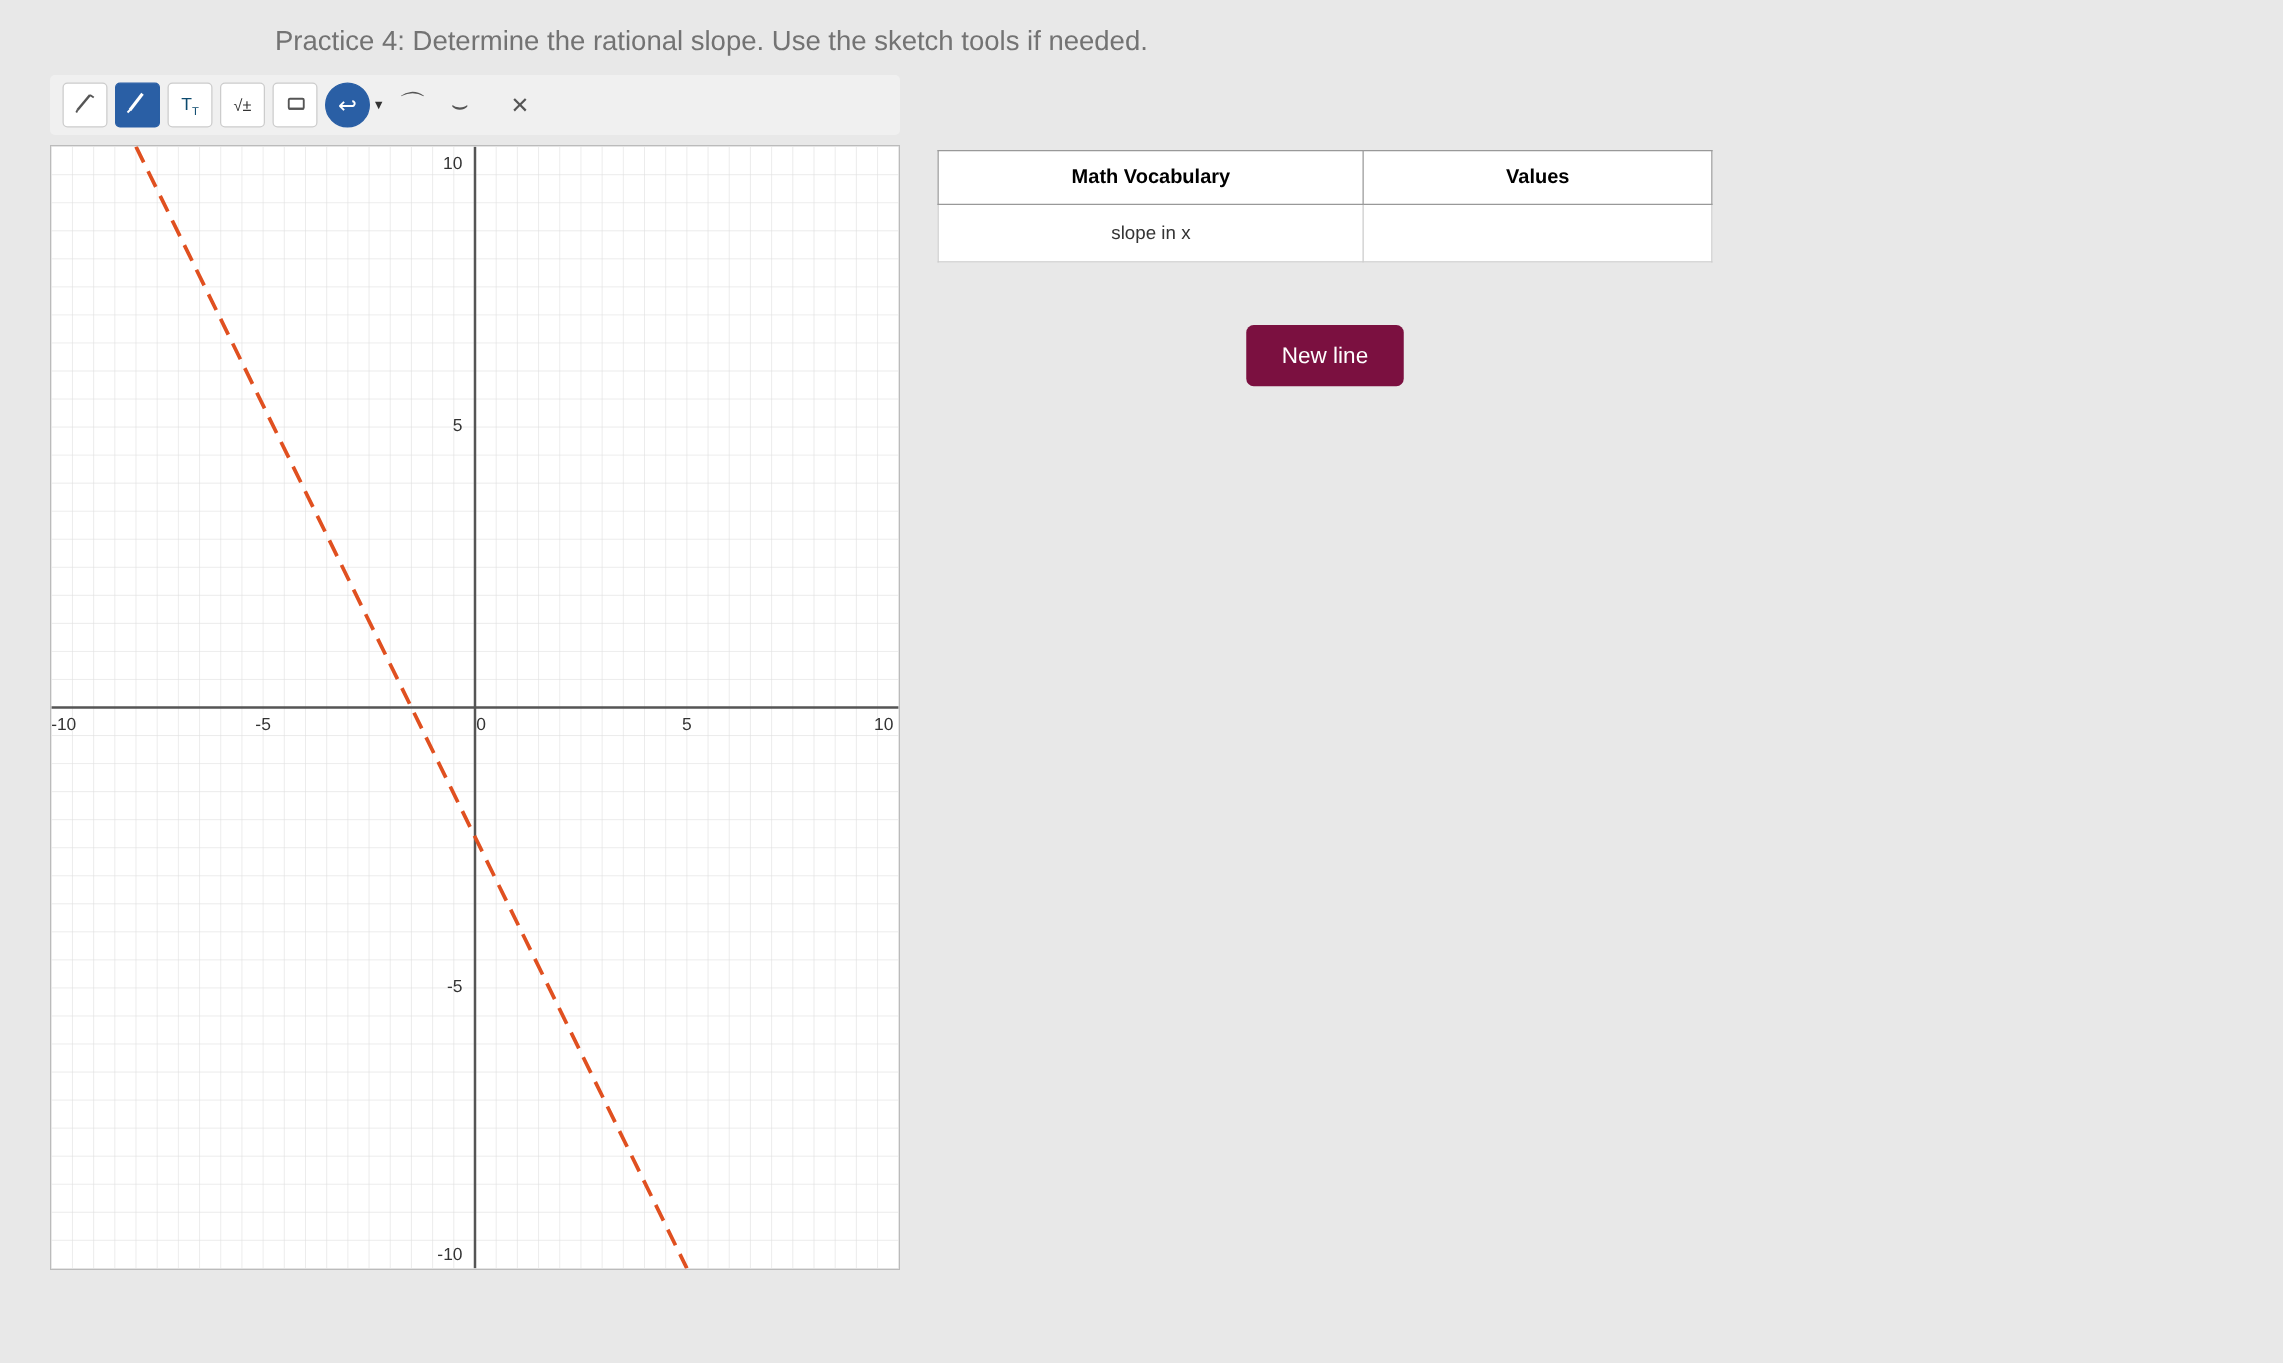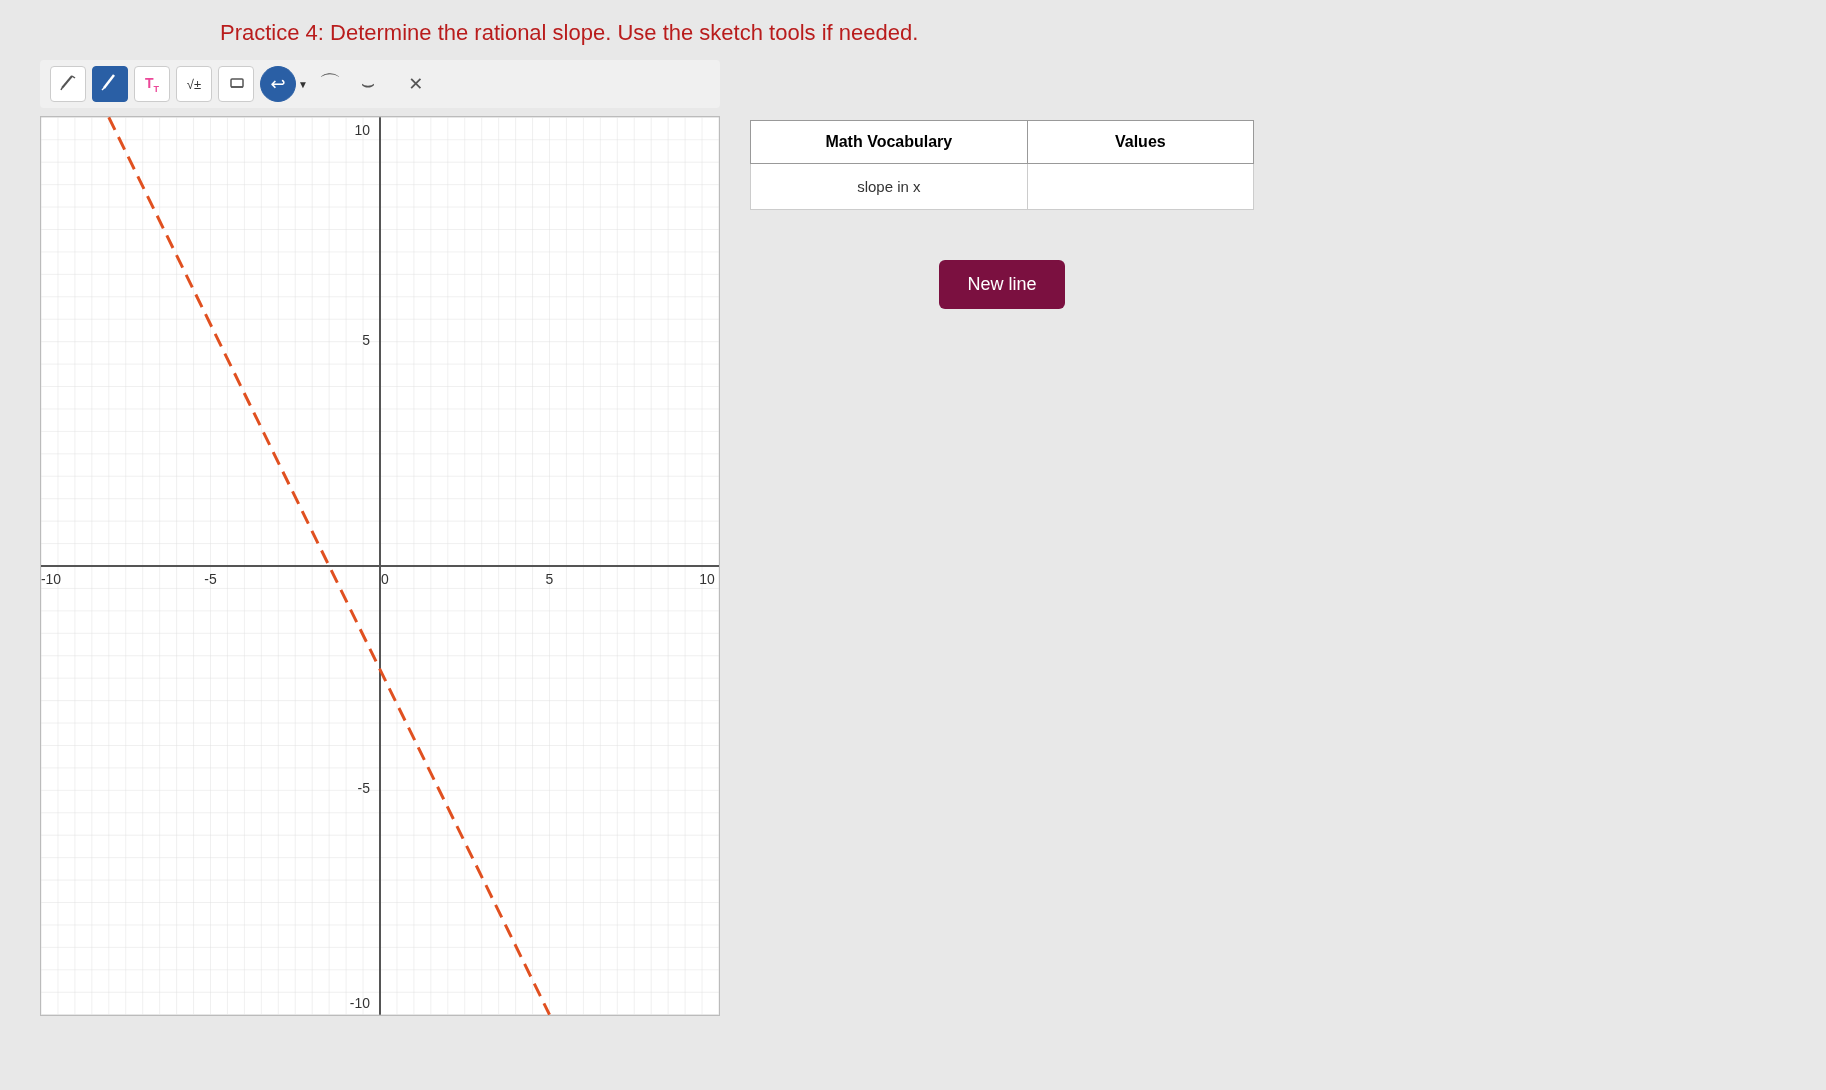--- a/index.html
+++ b/index.html
@@ -11,21 +11,21 @@
       overflow: hidden;
       display: flex;
       flex-direction: column;
       align-items: flex-start;
       padding: 20px 40px;
     }
 
     .page-title {
       font-size: 22px;
       font-weight: 400;
-      color: #b91c1c;
+      color: #737373;
       margin-bottom: 14px;
       margin-left: 180px;
     }
 
     .main-content {
       display: flex;
       flex-direction: row;
       gap: 30px;
       align-items: flex-start;
     }
@@ -99,21 +99,21 @@
     
     .right-panel {
       display: flex;
       flex-direction: column;
       gap: 20px;
       margin-top: 60px;
     }
 
     .vocab-table {
       border-collapse: collapse;
-      width: 504px;
+      width: 620px;
       background: #fff;
       border: 1px solid #999;
     }
 
     .vocab-table th {
       border: 1px solid #999;
       padding: 12px 20px;
       font-weight: 700;
       font-size: 16px;
       background: #fff;
@@ -172,21 +172,21 @@
       <button class="toolbar-btn active" title="Pen">
         <span>
           <svg width="20" height="20" viewBox="0 0 20 20" fill="none">
             <line x1="4" y1="16" x2="14" y2="3" stroke="#fff" stroke-width="2.5"></line>
             <line x1="2" y1="18" x2="5" y2="15" stroke="#fff" stroke-width="1.5"></line>
           </svg>
         </span>
       </button>
 
       <button class="toolbar-btn" title="Text">
-        <span style="font-size:14px; font-weight:bold; color:#ec4899;">T<sub style="font-size:9px;">T</sub></span>
+        <span style="font-size:14px; font-weight:normal; color:#0c4a6e;">T<sub style="font-size:9px;">T</sub></span>
       </button>
 
       <button class="toolbar-btn" title="Square Root">
         <span style="font-size:13px; color:#333;">√±</span>
       </button>
 
       <button class="toolbar-btn" title="Eraser">
         <span>
           <svg width="20" height="20" viewBox="0 0 20 20" fill="none">
             <rect x="5" y="7" width="12" height="8" rx="1" stroke="#555" stroke-width="1.5" fill="none"></rect>

